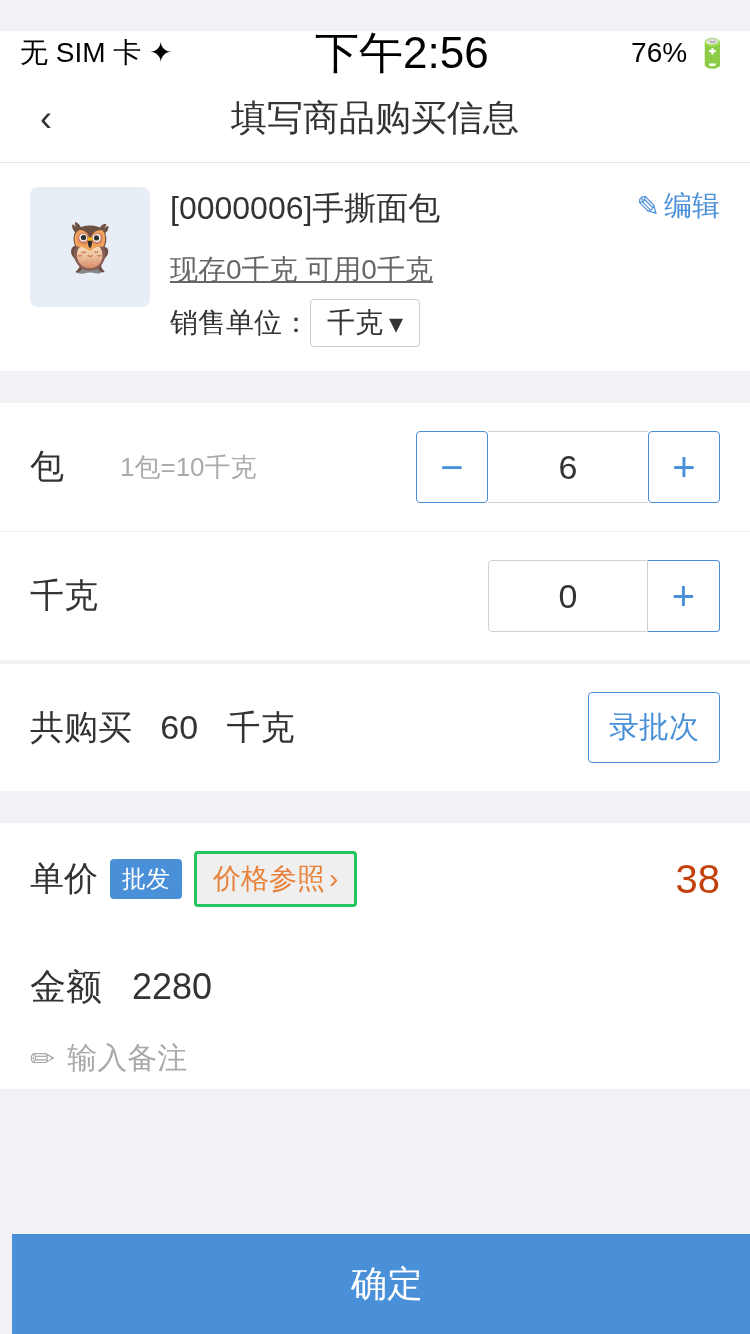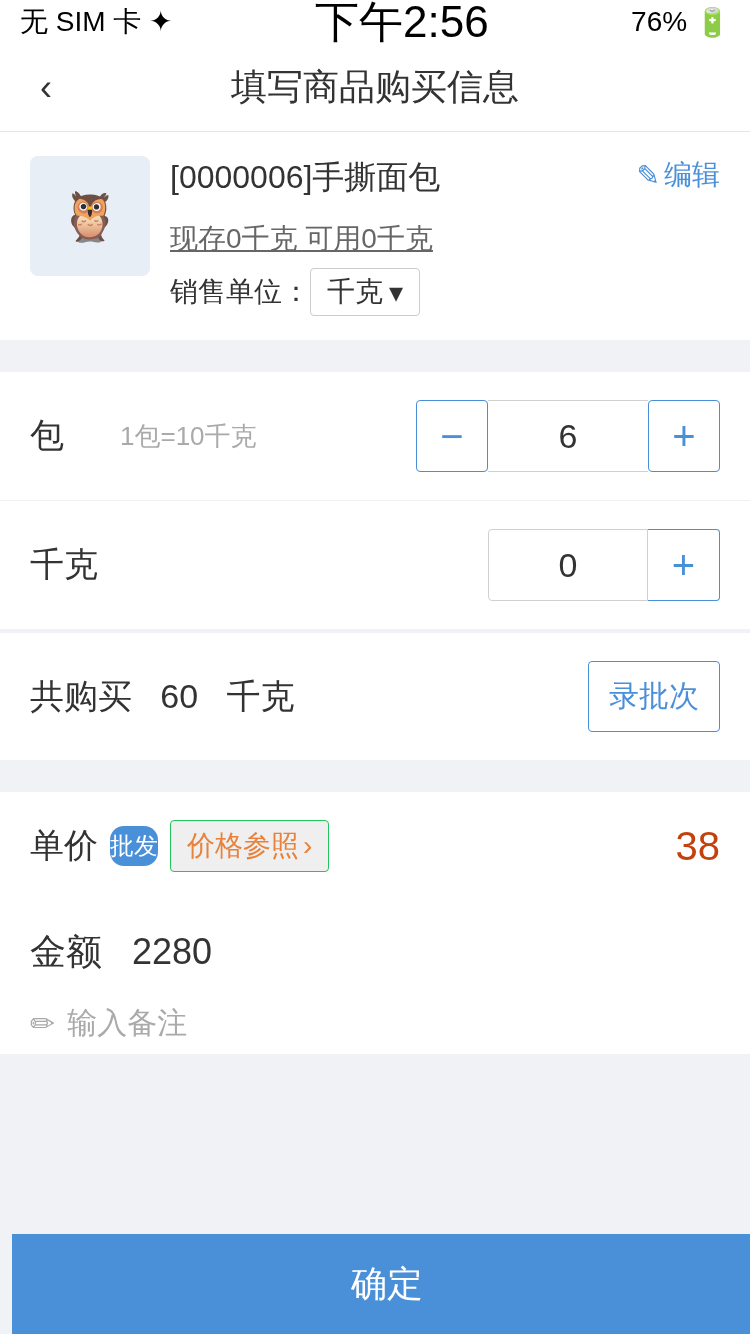--- a/index.html
+++ b/index.html
@@ -14,20 +14,21 @@
     
     .status-bar {
       height: 44px;
       background: #fff;
       display: flex;
       align-items: center;
       justify-content: space-between;
       padding: 0 20px;
       font-size: 28px;
       color: #000;
+      margin-top: 31px;
     }
     .status-left { display: flex; align-items: center; gap: 8px; }
     .status-center { font-size: 44px; font-weight: 500; }
     .status-right { display: flex; align-items: center; gap: 8px; }
     
     .nav-bar {
       height: 88px;
       background: #fff;
       display: flex;
       align-items: center;
@@ -223,26 +224,26 @@
       margin-bottom: 0;
     }
     .price-label {
       font-size: 34px;
       color: #333;
     }
     .price-tag {
       background: #4a90d9;
       color: #fff;
       font-size: 24px;
-      padding: 4px 0;
-      border-radius: 14px;
+      padding: 4px 12px;
+      border-radius: 4px;
       margin: 0 12px;
     }
     .price-ref-btn {
-      border: 1px solid #22c55e;
+      border: 3px solid #22c55e;
       color: #e8823a;
       font-size: 28px;
       padding: 6px 16px;
       border-radius: 4px;
       display: flex;
       align-items: center;
       gap: 4px;
     }
     .price-value {
       margin-left: auto;

